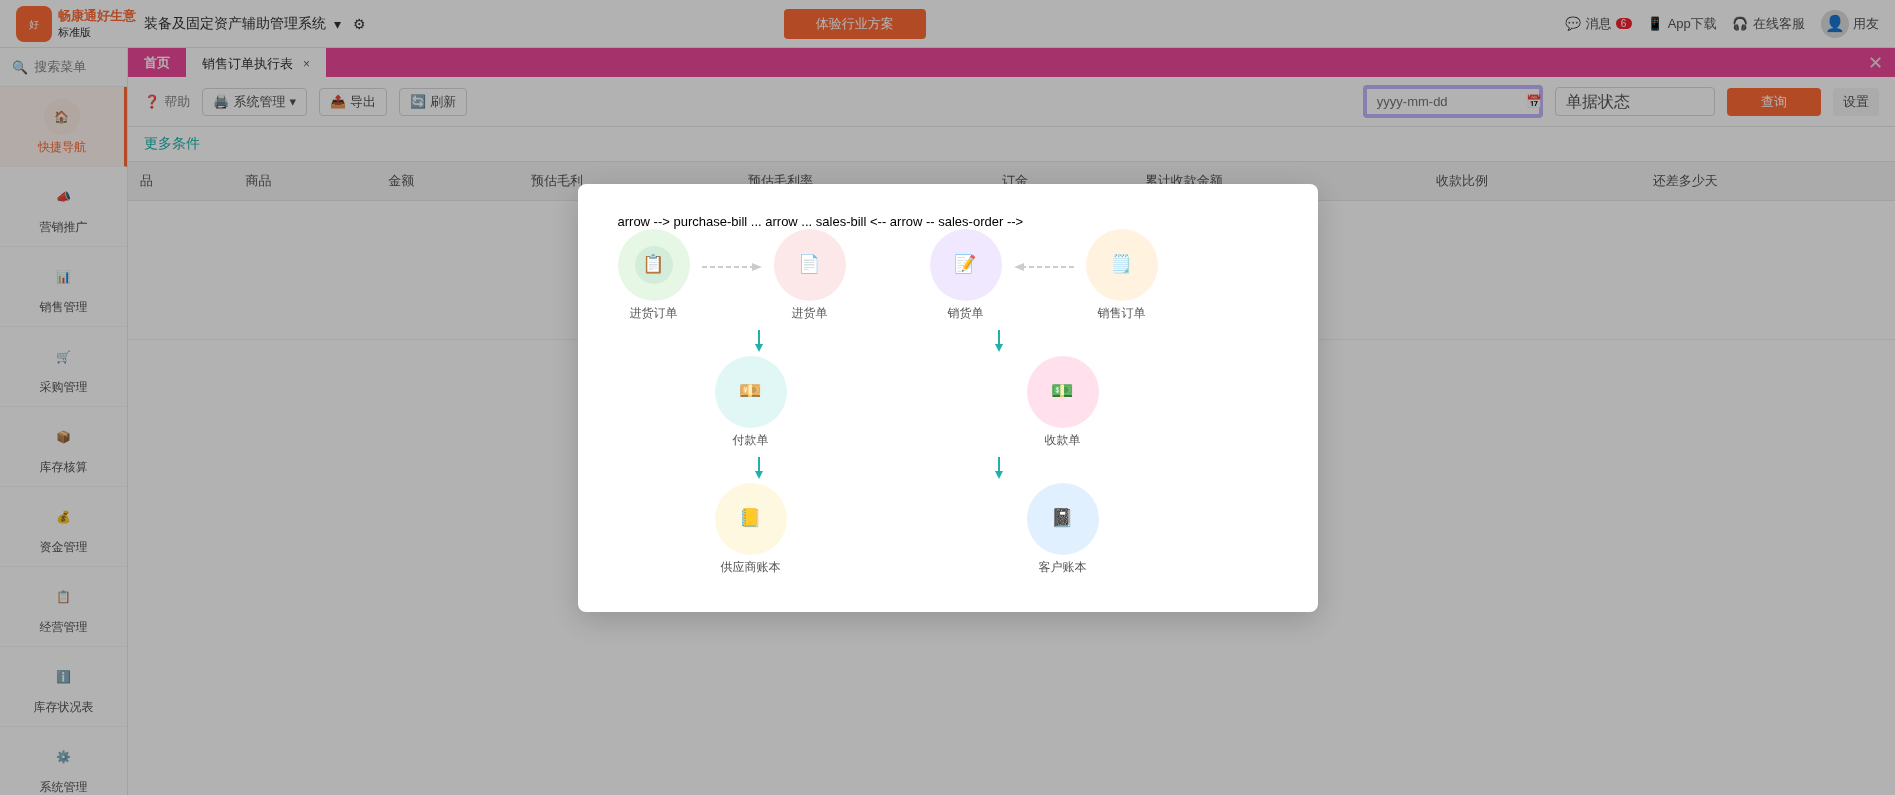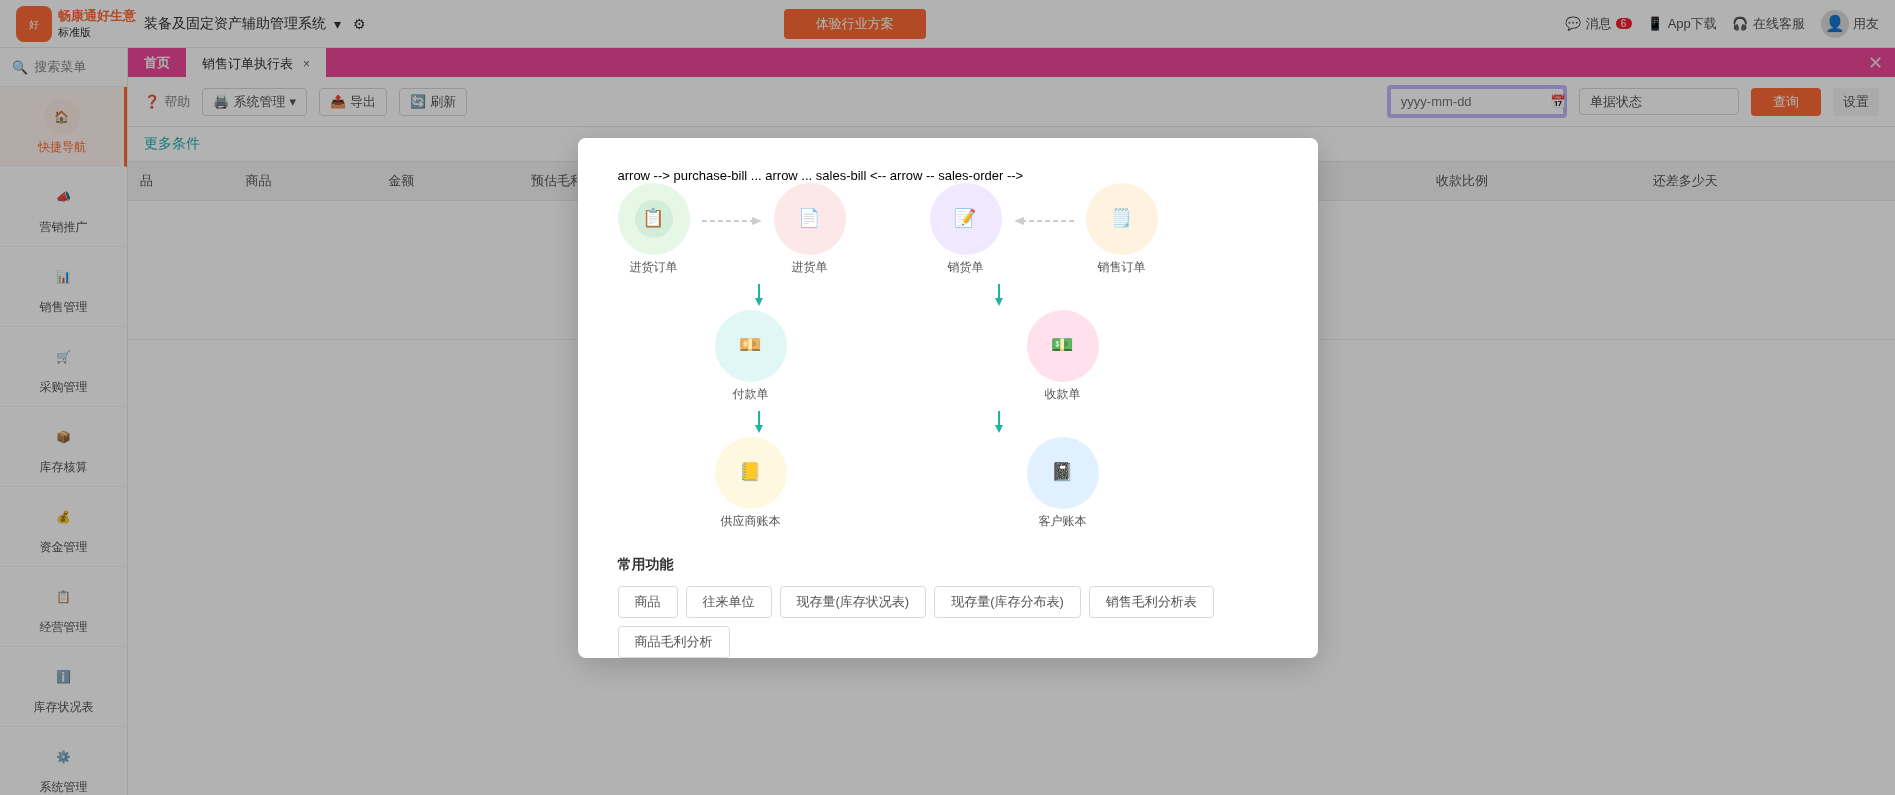--- a/index.html
+++ b/index.html
@@ -41,28 +41,28 @@
     .sidebar-search { padding: 10px 12px; border-bottom: 1px solid #f0f0f0; display: flex; align-items: center; gap: 6px; color: #888; cursor: pointer; font-size: 13px; }
     .sidebar-item { display: flex; flex-direction: column; align-items: center; padding: 12px 0 10px; cursor: pointer; color: #555; font-size: 12px; gap: 4px; border-bottom: 1px solid #f5f5f5; }
     .sidebar-item.active { background: #fff5f0; color: #ff6b35; border-right: 3px solid #ff6b35; }
     .sidebar-icon-circle { width: 36px; height: 36px; border-radius: 50%; display: flex; align-items: center; justify-content: center; }
     .sidebar-item.active .sidebar-icon-circle { background: #fff0e6; }
 
     
     .content-header { background: #fff; padding: 8px 16px; display: flex; align-items: center; gap: 12px; border-bottom: 1px solid #e8e8e8; flex-wrap: wrap; }
     .content-header .help-btn { color: #888; font-size: 13px; cursor: pointer; display: flex; align-items: center; gap: 4px; }
     .content-header .action-btn { color: #555; font-size: 13px; cursor: pointer; display: flex; align-items: center; gap: 4px; border: 1px solid #d9d9d9; padding: 4px 10px; border-radius: 4px; }
-    .content-header .query-btn { background: #ff6b35; color: #fff; border: none; border-radius: 4px; padding: 5px 22px; cursor: pointer; font-size: 13px; }
+    .content-header .query-btn { background: #ff6b35; color: #fff; border: none; border-radius: 4px; padding: 5px 34px; cursor: pointer; font-size: 13px; }
     .content-header .settings-small { background: #f5f5f5; color: #555; border: none; border-radius: 4px; padding: 5px 10px; cursor: pointer; font-size: 13px; }
     .spacer { flex: 1; }
 
     
     .filter-row { background: #fff; padding: 8px 16px; display: flex; align-items: center; gap: 10px; border-bottom: 1px solid #e8e8e8; flex-wrap: wrap; }
     .filter-input { border: 4px solid #c4b5fd; border-radius: 4px; padding: 5px 10px; font-size: 13px; color: #bbb; width: 140px; }
-    .filter-select { border: 1px solid #d9d9d9; border-radius: 4px; padding: 5px 10px; font-size: 13px; color: #555; width: 140px; appearance: none; background: #fff; }
+    .filter-select { border: 1px solid #d9d9d9; border-radius: 4px; padding: 5px 10px; font-size: 16px; color: #555; width: 140px; appearance: none; background: #fff; }
     .more-conditions { color: #20b2aa; font-size: 14px; cursor: pointer; }
 
     
     .table-container { flex: 1; overflow: auto; background: #fff; margin: 0; }
     table { width: 100%; border-collapse: collapse; font-size: 13px; }
     thead th { background: #f5f5f5; padding: 10px 12px; text-align: left; border-bottom: 1px solid #e8e8e8; color: #555; white-space: nowrap; font-weight: normal; }
     tbody td { padding: 10px 12px; border-bottom: 1px solid #f0f0f0; color: #333; }
     .no-data { text-align: center; padding: 60px; color: #999; font-size: 14px; }
 
     
@@ -395,28 +395,16 @@
               <svg width="38" height="38" viewBox="0 0 38 38">
                   <circle cx="19" cy="19" r="19" fill="#e0f0ff"></circle>
                   <text x="19" y="24" text-anchor="middle" font-size="18" fill="#1565c0">📓</text>
                 </svg>
             </div>
             <span class="flow-node-label">客户账本</span>
           </div>
         </div>
       </div>
 
-      <div class="common-functions">
-        <div class="common-title">常用功能</div>
-        <div class="function-buttons">
-          <button class="func-btn">商品</button>
-          <button class="func-btn">往来单位</button>
-          <button class="func-btn">现存量(库存状况表)</button>
-          <button class="func-btn">现存量(库存分布表)</button>
-          <button class="func-btn">销售毛利分析表</button>
-          <button class="func-btn">商品毛利分析</button>
-        </div>
-
-      </div>
     </div>
 
   </div>
 </div>
 
 </body></html>

